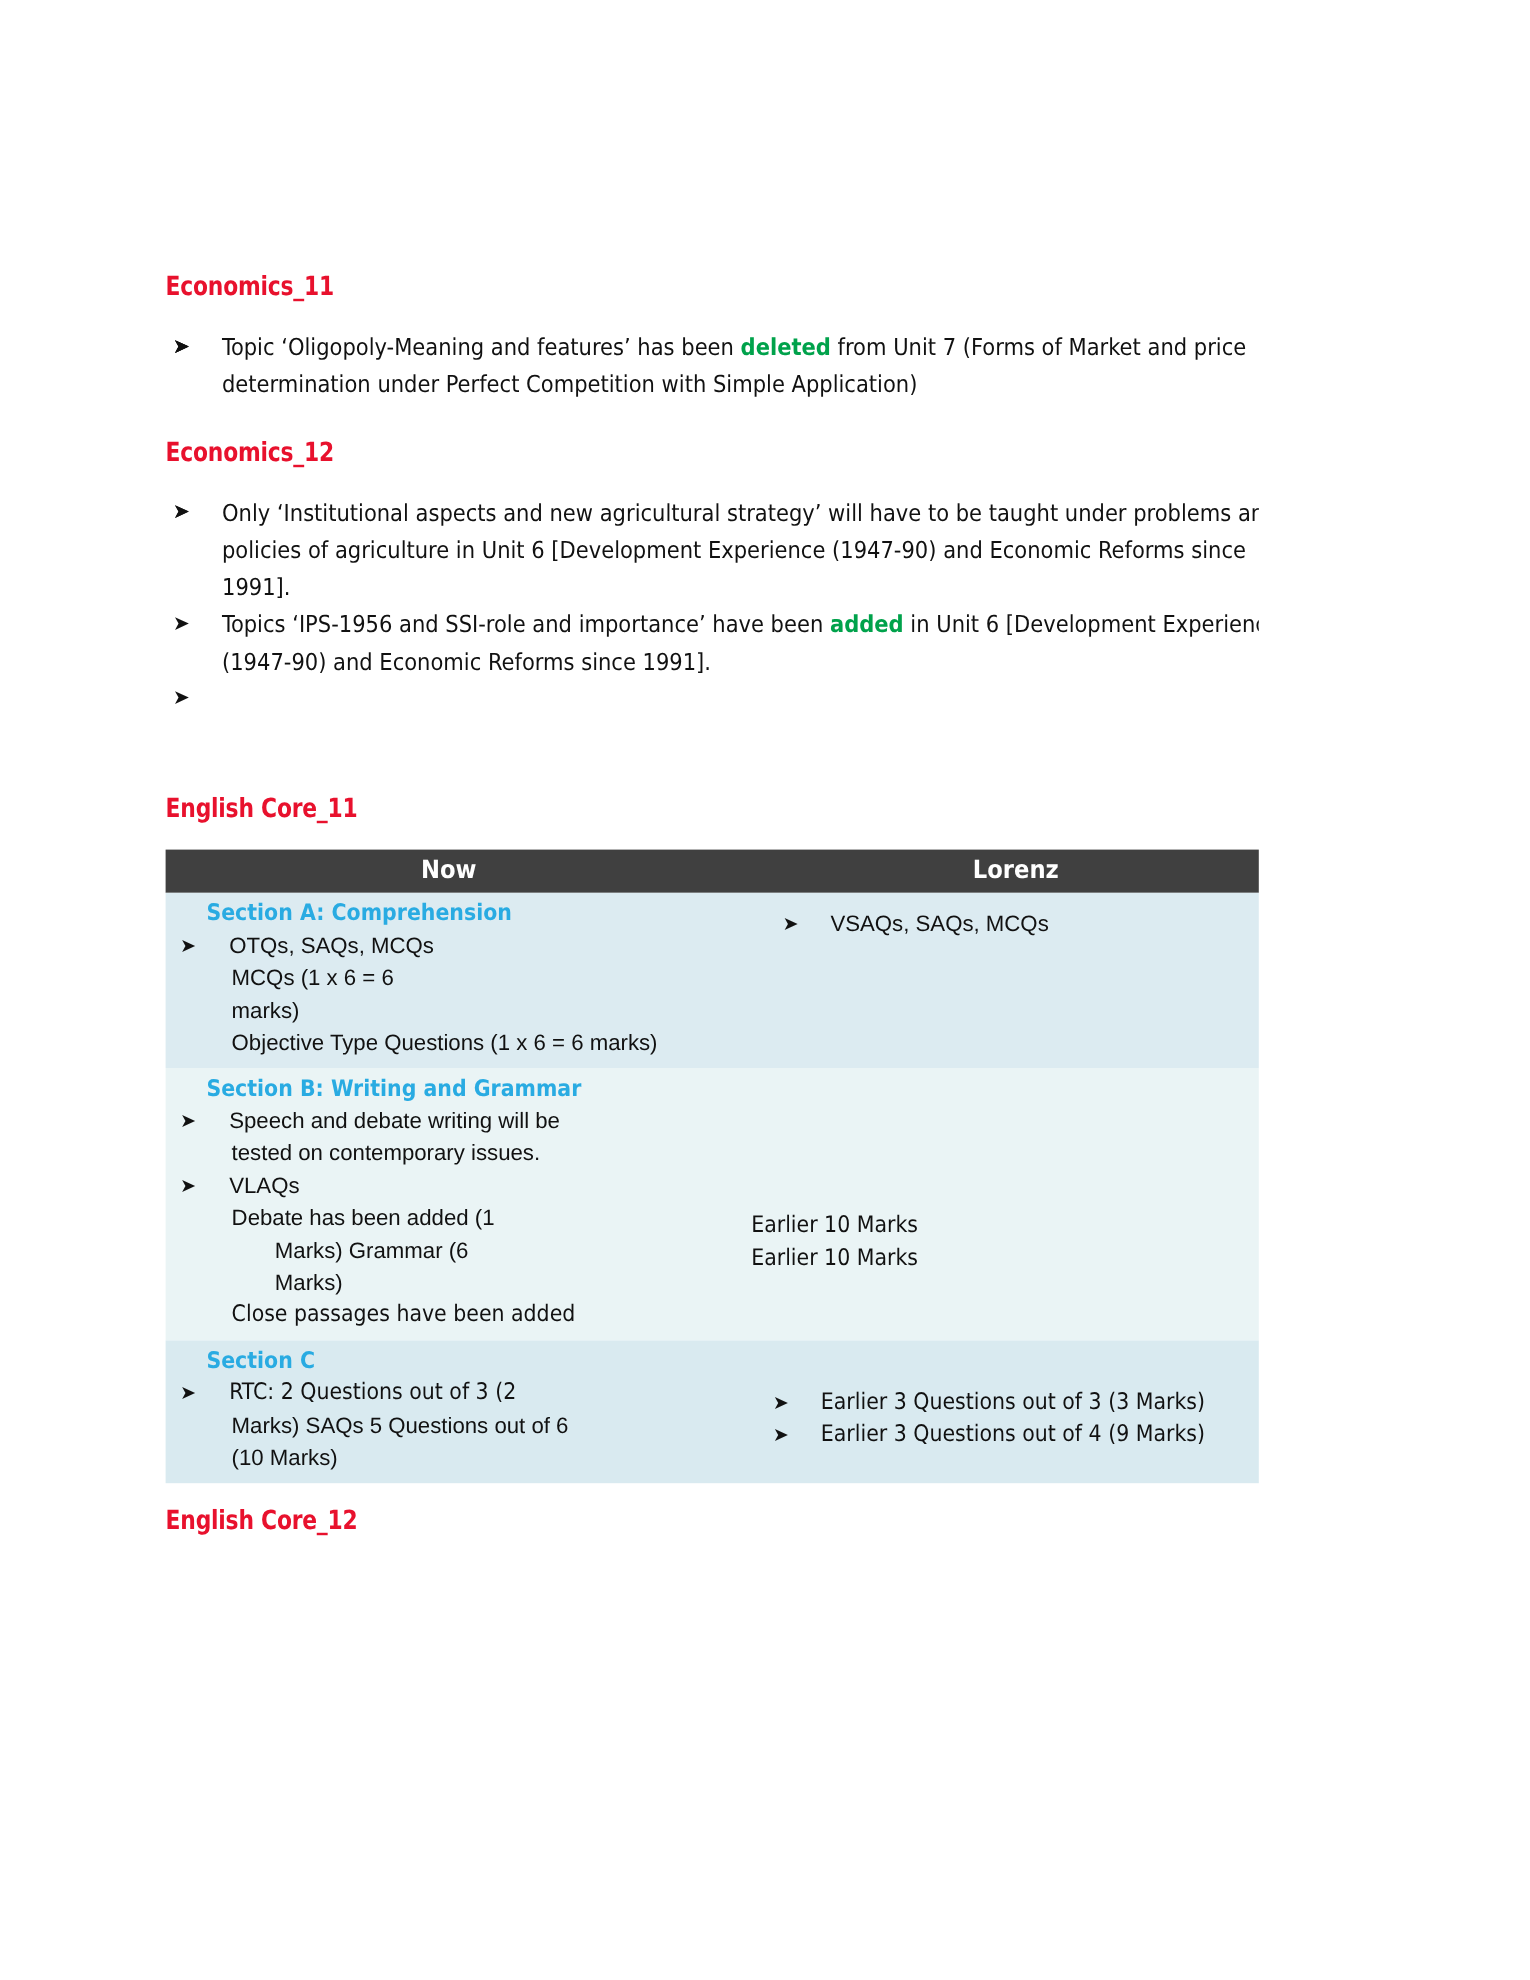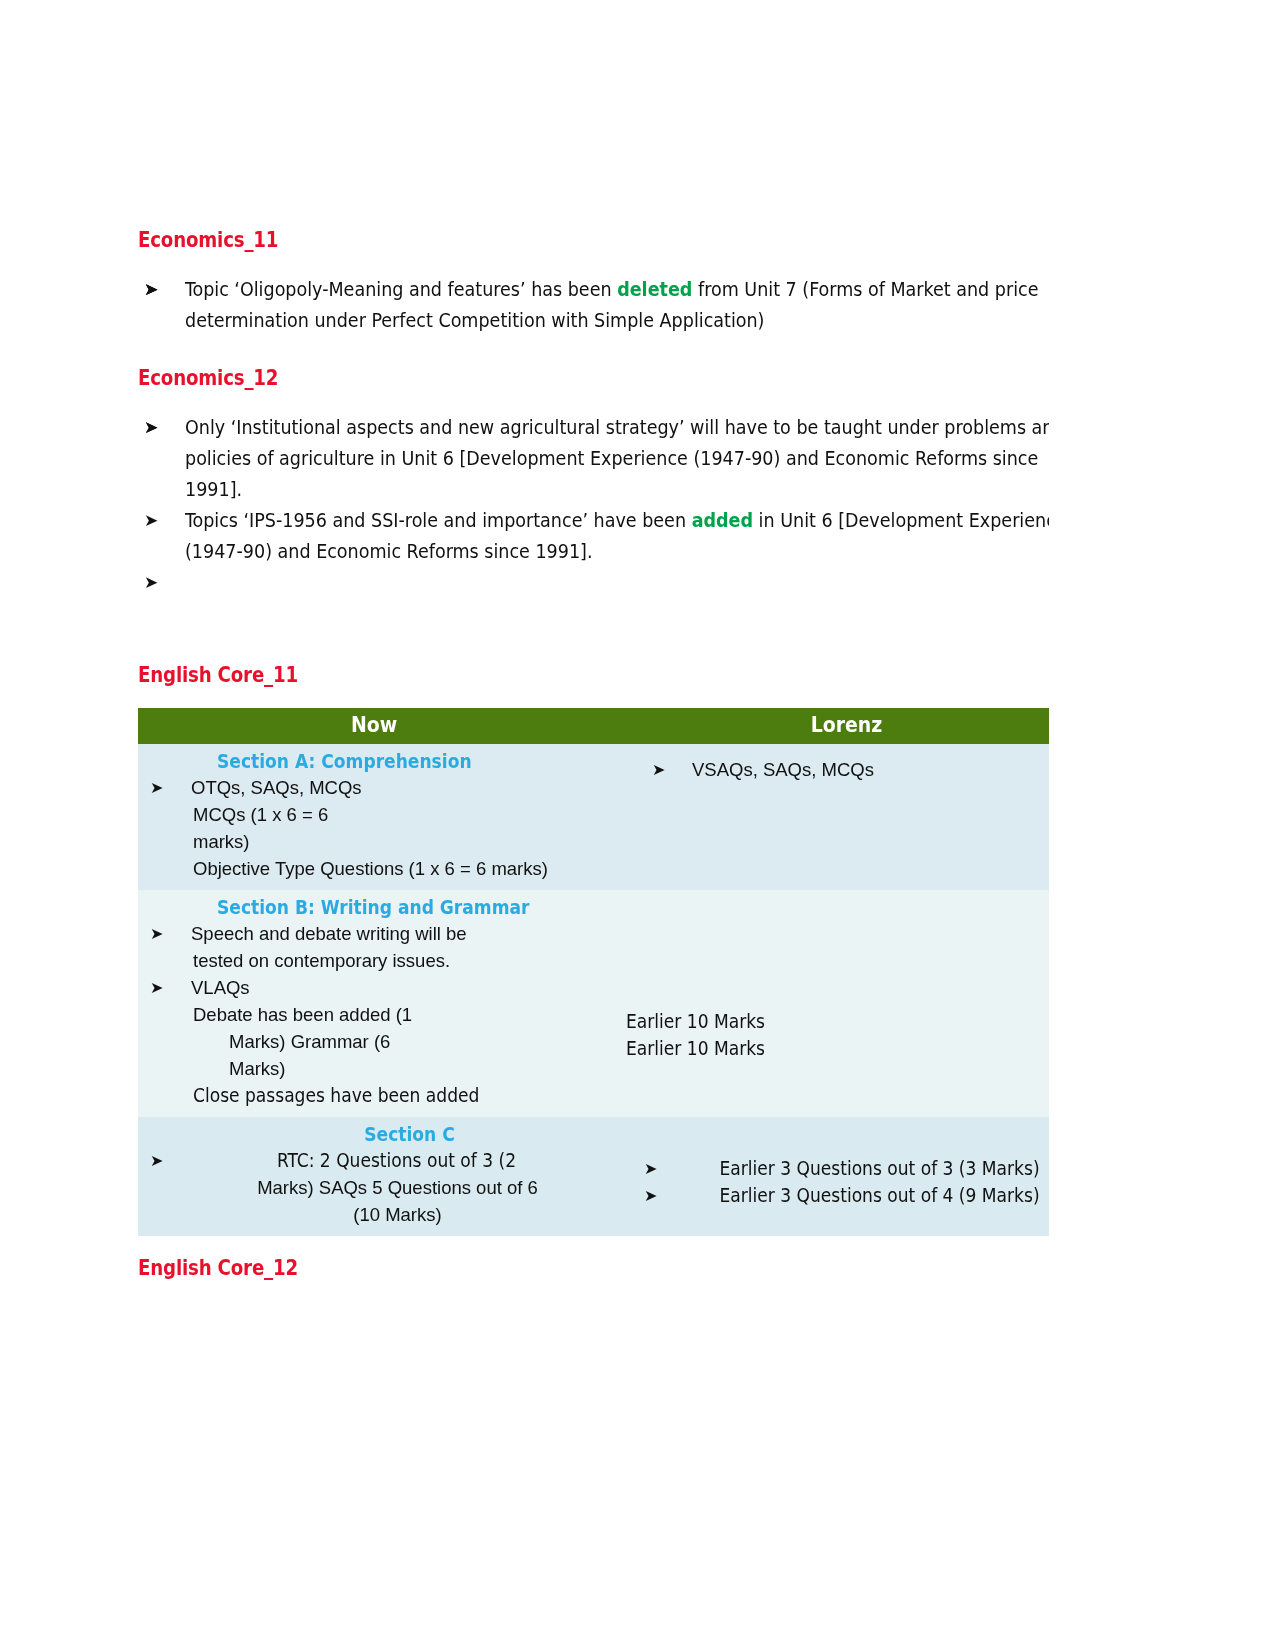--- a/index.html
+++ b/index.html
@@ -76,45 +76,45 @@
   
   table.cmp {
     border-collapse: collapse;
     width: 945px;
     table-layout: fixed;
     margin: 0;
   }
   table.cmp col.c1 { width: 472px; }
   table.cmp col.c2 { width: 473px; }
   table.cmp thead th {
-    background: #4d7c0f;
+    background: #404040;
     color: #ffffff;
     font-family: "DejaVu Sans Condensed", "Liberation Sans Narrow", "Liberation Sans", sans-serif;
     font-weight: bold;
     font-size: 21px;
     text-align: center;
     padding: 5px 0 7px 0;
     border: none;
   }
   table.cmp td {
     vertical-align: top;
     padding: 4px 8px 8px 8px;
     border: none;
   }
   tr.row-a td { background: #dcebf1; }
   tr.row-b td { background: #eaf4f5; }
-  tr.row-c td { background: #d9eaf0; text-align: center; }
+  tr.row-c td { background: #d9eaf0; }
 
   .sub-head {
     color: #29abe2;
     font-family: "DejaVu Sans Condensed", "Liberation Sans Narrow", "Liberation Sans", sans-serif;
     font-weight: bold;
     font-size: 19px;
     line-height: 26px;
-    margin-left: 71px;
+    margin-left: 26px;
   }
 
   
   .cell-wide {
     font-family: "Liberation Sans", sans-serif;
     font-size: 18.5px;
     color: #111111;
     line-height: 27px;
   }
   

